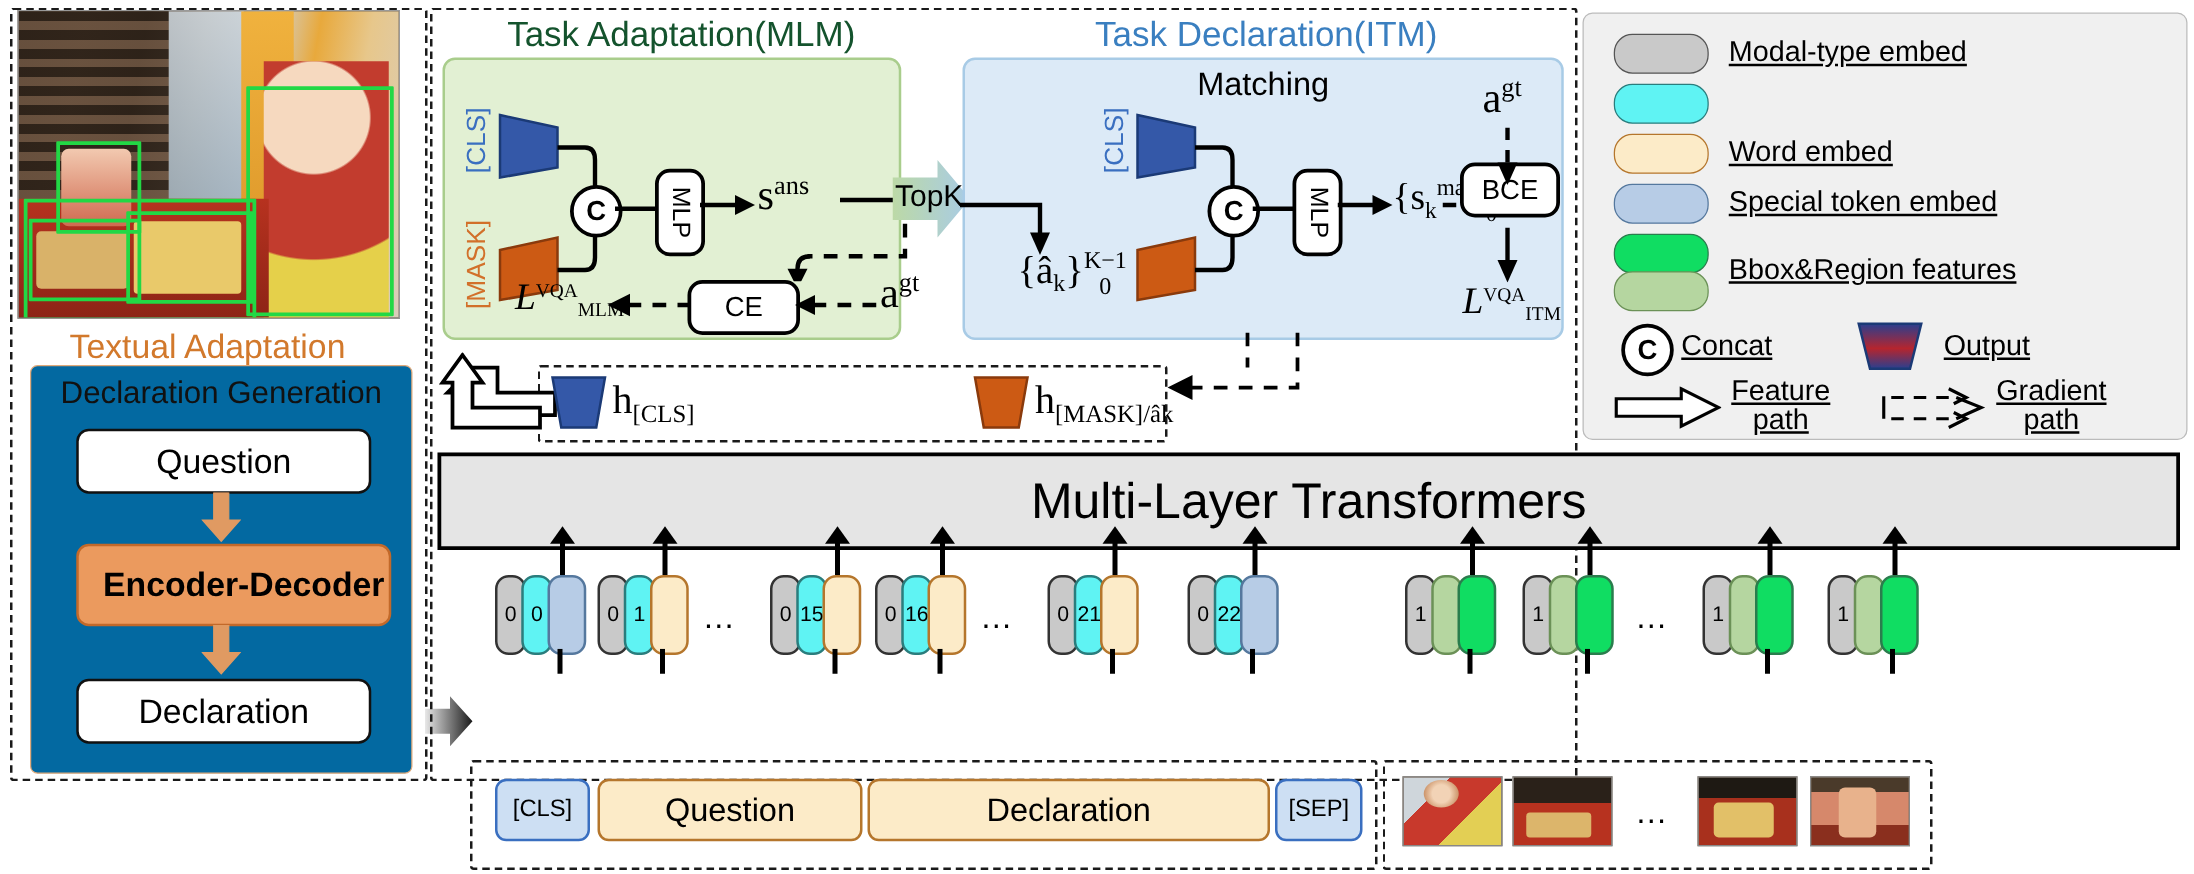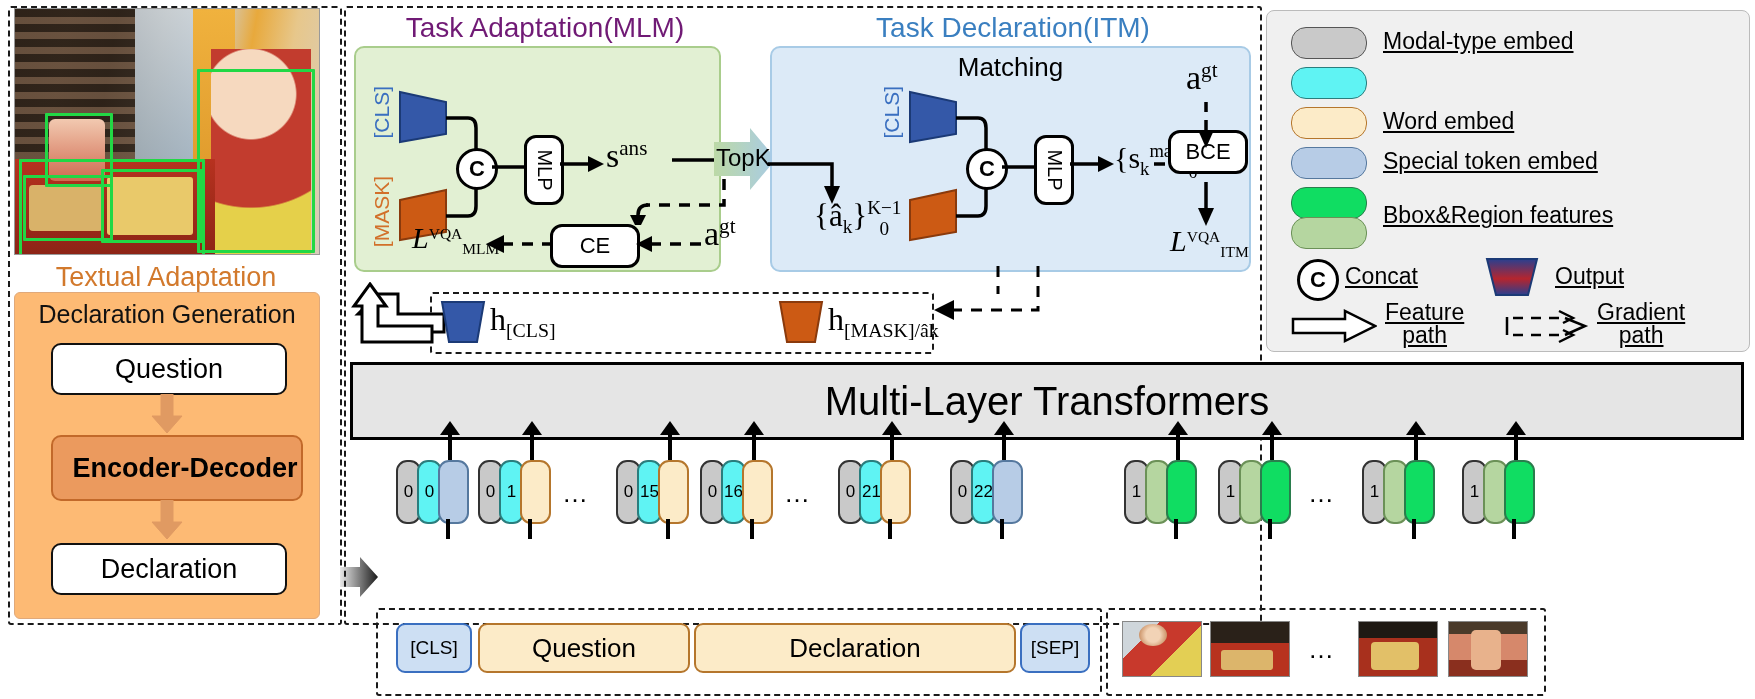--- a/index.html
+++ b/index.html
@@ -8,32 +8,32 @@
   .dash{border:2.5px dashed #1a1a1a;border-radius:3px;}
 
   
   #left-panel{left:8px;top:6px;width:330px;height:615px;}
   #photo{left:14px;top:8px;width:304px;height:245px;border:1px solid #999;overflow:hidden;background:#6a5a4a;}
   .ph-layer{position:absolute;}
   .bbox{position:absolute;border:3px solid #22d845;border-radius:1px;}
 
   
   #ta-title{left:14px;top:262px;width:304px;text-align:center;color:#d2792c;font-size:27px;}
-  #ta-box{left:14px;top:292px;width:304px;height:325px;background:#fdba74;border:1.5px solid #e0a97a;border-radius:6px;}
+  #ta-box{left:24px;top:292px;width:304px;height:325px;background:#0369a1;border:1.5px solid #e0a97a;border-radius:6px;}
   #dg-title{position:absolute;left:0;top:7px;width:304px;text-align:center;font-size:25px;color:#111;}
   .ta-node{position:absolute;left:36px;width:232px;height:48px;border:2.5px solid #111;border-radius:10px;background:#fff;
            display:flex;align-items:center;justify-content:center;font-size:27px;}
   .ta-node.ed{background:#eb9a5e;border-color:#c2692a;font-weight:bold;height:62px;padding-left:16px;}
   .ta-arrow{position:absolute;left:136px;width:32px;height:40px;}
 
   
   #main-panel{left:344px;top:6px;width:914px;height:615px;}
 
   
-  #mlm-title{left:360px;top:12px;width:370px;text-align:center;color:#701a75;font-size:28px;}
+  #mlm-title{left:360px;top:12px;width:370px;text-align:center;color:#14532d;font-size:28px;}
   #mlm-box{left:354px;top:46px;width:363px;height:222px;background:#e2f0d3;border:2px solid #a9cd8c;border-radius:10px;}
   #mlm-sub{position:absolute;left:0;top:4px;width:363px;text-align:center;font-size:26px;}
 
   
   #itm-title{left:778px;top:12px;width:470px;text-align:center;color:#3a7fc0;font-size:28px;}
   #itm-box{left:770px;top:46px;width:477px;height:222px;background:#dceaf7;border:2px solid #a8cbe6;border-radius:10px;}
   #itm-sub{position:absolute;left:0;top:4px;width:477px;text-align:center;font-size:26px;}
 
   .vlabel{position:absolute;writing-mode:vertical-rl;transform:rotate(180deg);font-size:21px;letter-spacing:0px;}
   .cls-lab{color:#3a6fc0;}

